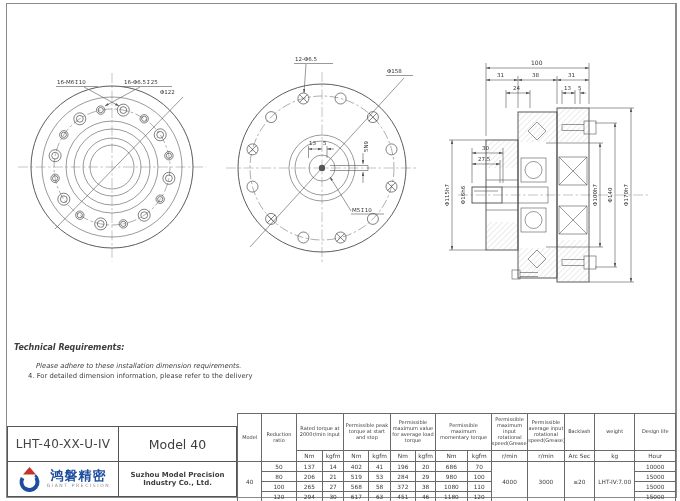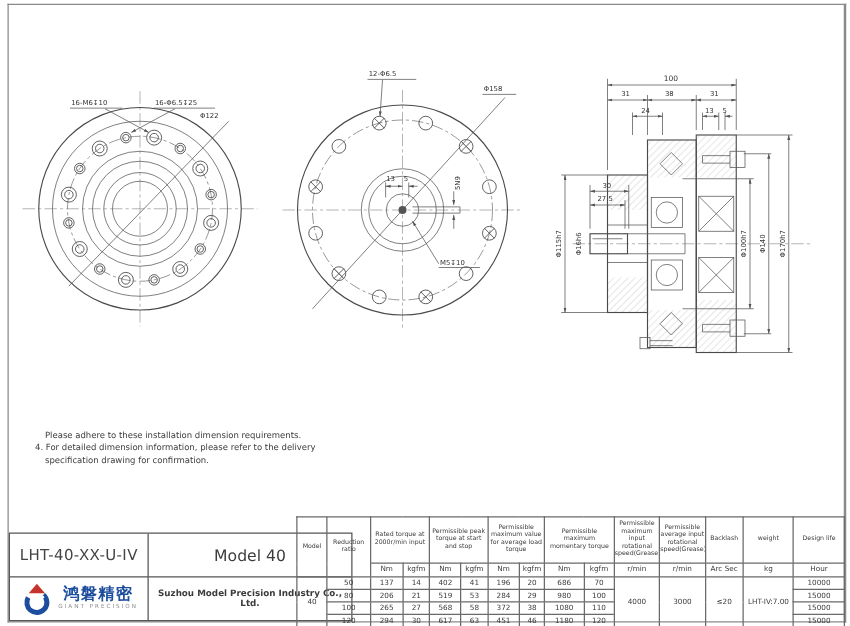--- a/index.html
+++ b/index.html
@@ -19,24 +19,24 @@
   .dash{stroke:#777;stroke-width:.6;fill:none;stroke-dasharray:9 2.5 2.5 2.5;}
   .dim{font-size:6px;fill:#333;stroke:none;}
   .dim5{font-size:5.5px;fill:#333;stroke:none;}
   .hole{stroke:#4a4a4a;stroke-width:.7;fill:none;}
   .hatchrect{fill:url(#hatch);stroke:none;}
 
   
   #tech-req{position:absolute;left:14px;top:343px;width:330px;color:#3d3d3d;}
   #tech-req .tr-title{font-size:8px;font-weight:bold;font-style:italic;margin-bottom:9px;}
   #tech-req .tr-line{font-size:6.8px;line-height:10px;margin-left:14px;}
-  #tech-req .tr-cont{margin-left:22px;}
+  #tech-req .tr-cont{margin-left:22px;font-style:italic;}
 
   
-  #title-block{position:absolute;left:7px;top:426px;width:275px;height:71px;
+  #title-block{position:absolute;left:7px;top:426px;width:230px;height:71px;
                border:1px solid #555;display:grid;grid-template-columns:111px 1fr;
                grid-template-rows:35px 1fr;box-sizing:border-box;}
   #title-block>div{border-right:1px solid #555;border-bottom:1px solid #555;
                    display:flex;align-items:center;justify-content:center;box-sizing:border-box;}
   #title-block>div:nth-child(2n){border-right:none;}
   #title-block>div:nth-child(n+3){border-bottom:none;}
   .part-no{font-size:12px;color:#444;letter-spacing:.3px;}
   .model-name{font-size:12.5px;color:#3c3c3c;}
   .logo-wrap{display:flex;align-items:center;gap:4px;text-align:center;}
   .logo-txt{display:flex;flex-direction:column;align-items:center;line-height:1;}
@@ -285,23 +285,23 @@
       <line class="thin" x1="615" y1="123" x2="615" y2="267" marker-start="url(#arr)" marker-end="url(#arr)"></line>
       <text class="dim5" transform="rotate(-90 612 195)" x="612" y="195" text-anchor="middle">Φ140</text>
       <line class="thin" x1="589" y1="108" x2="634" y2="108"></line>
       <line class="thin" x1="589" y1="282" x2="634" y2="282"></line>
       <line class="thin" x1="631" y1="108" x2="631" y2="282" marker-start="url(#arr)" marker-end="url(#arr)"></line>
       <text class="dim5" transform="rotate(-90 628 195)" x="628" y="195" text-anchor="middle">Φ170h7</text>
     </g>
   </svg>
 
   <div id="tech-req">
+    <div class="tr-title">Technical Requirements:</div>
     <div class="tr-line tr-cont">Please adhere to these installation dimension requirements.</div>
     <div class="tr-line">4.  For detailed dimension information, please refer to the delivery</div>
-    <div class="tr-line tr-cont">specification drawing for confirmation.</div>
   </div>
 
   <div id="title-block">
     <div>
         <span class="part-no">LHT-40-XX-U-IV</span>
       </div>
     <div>
         <span class="model-name">Model 40</span>
       </div>
     <div>

